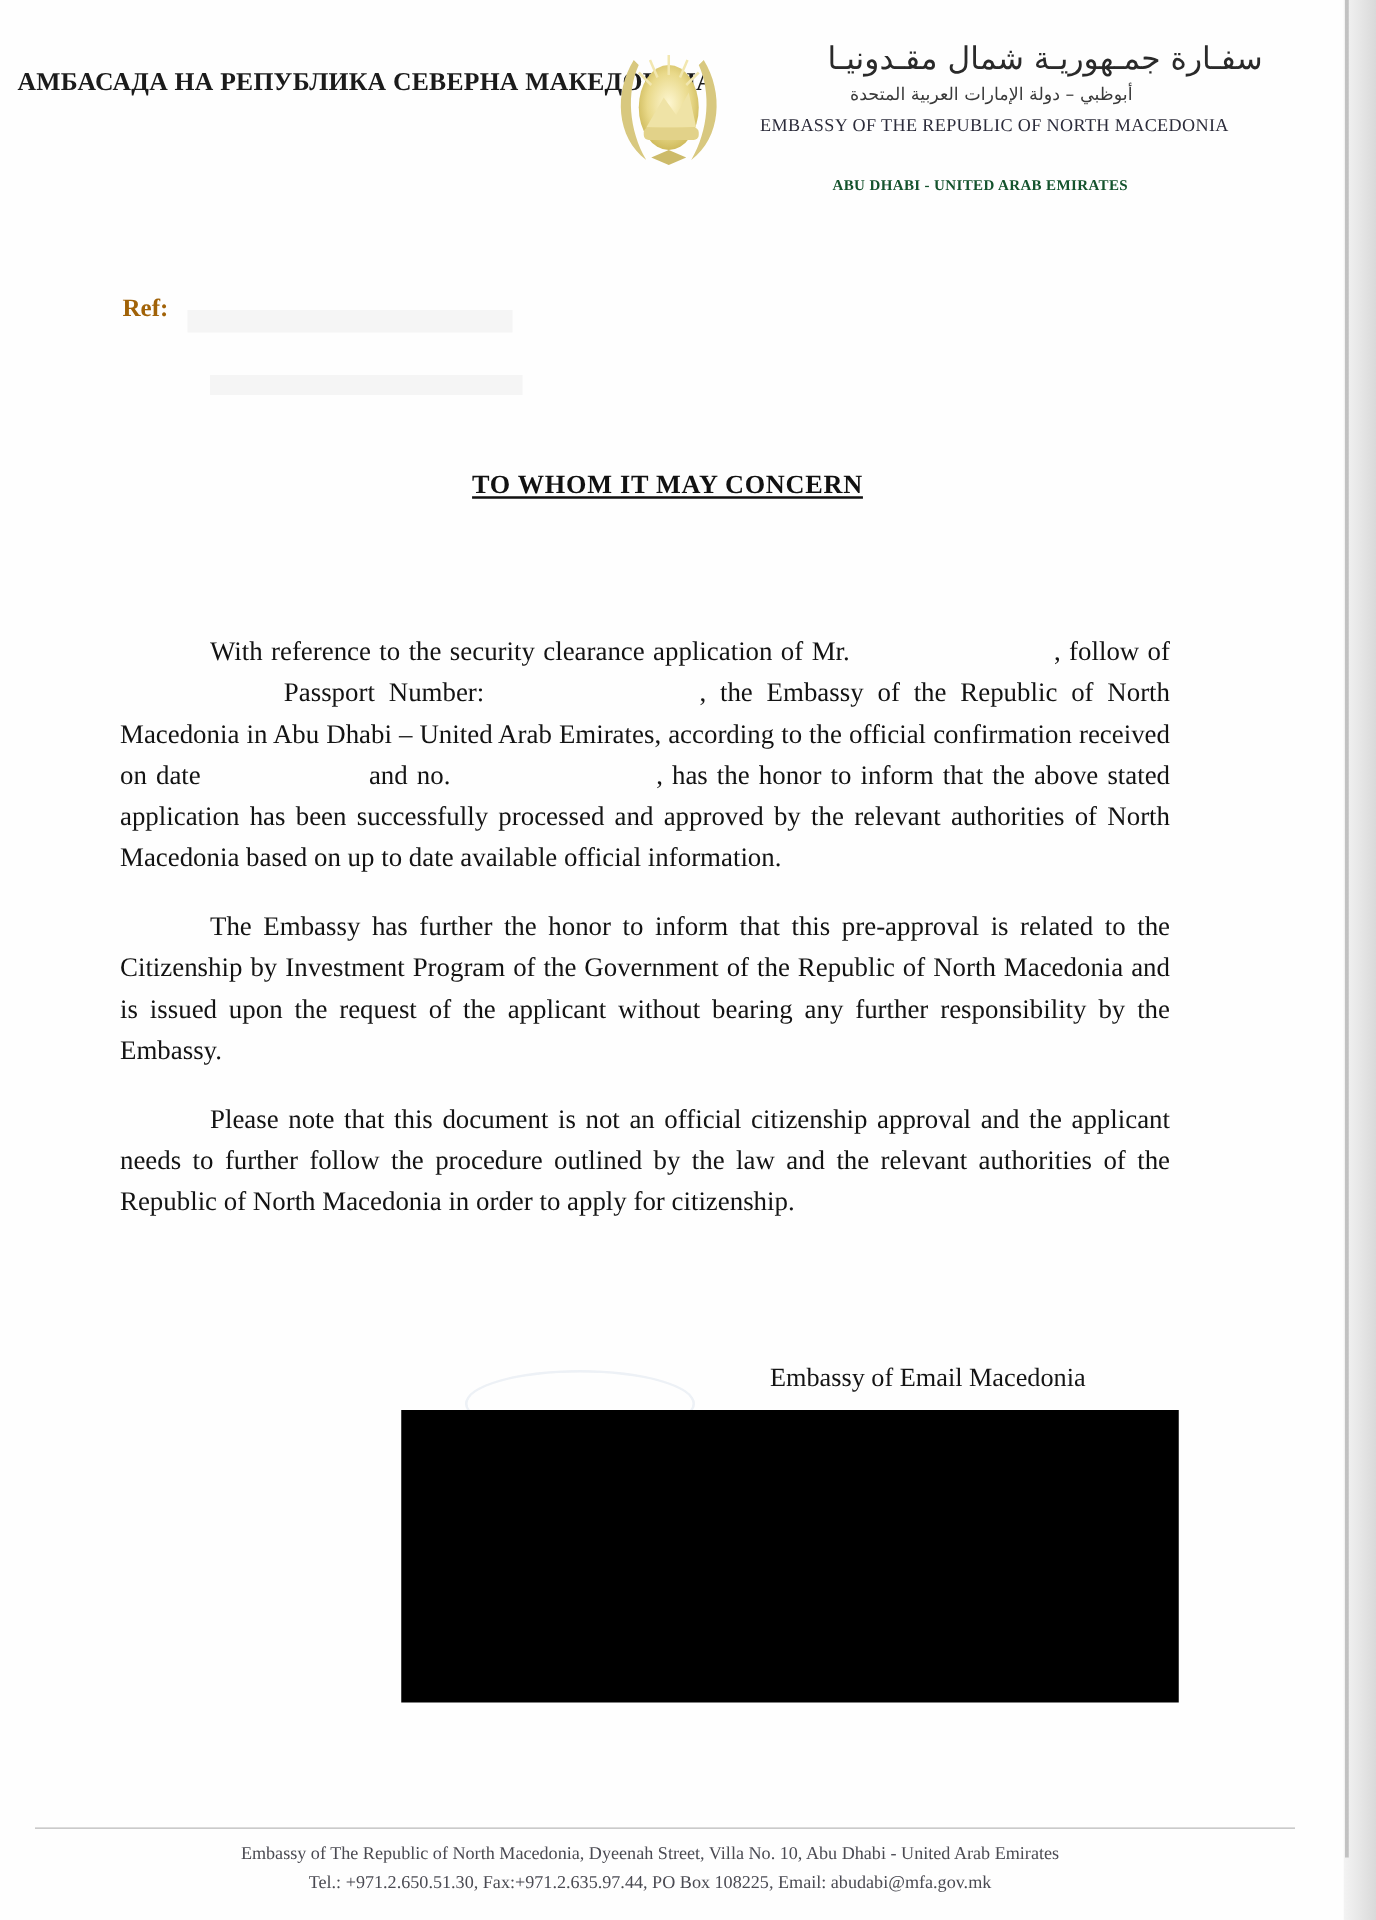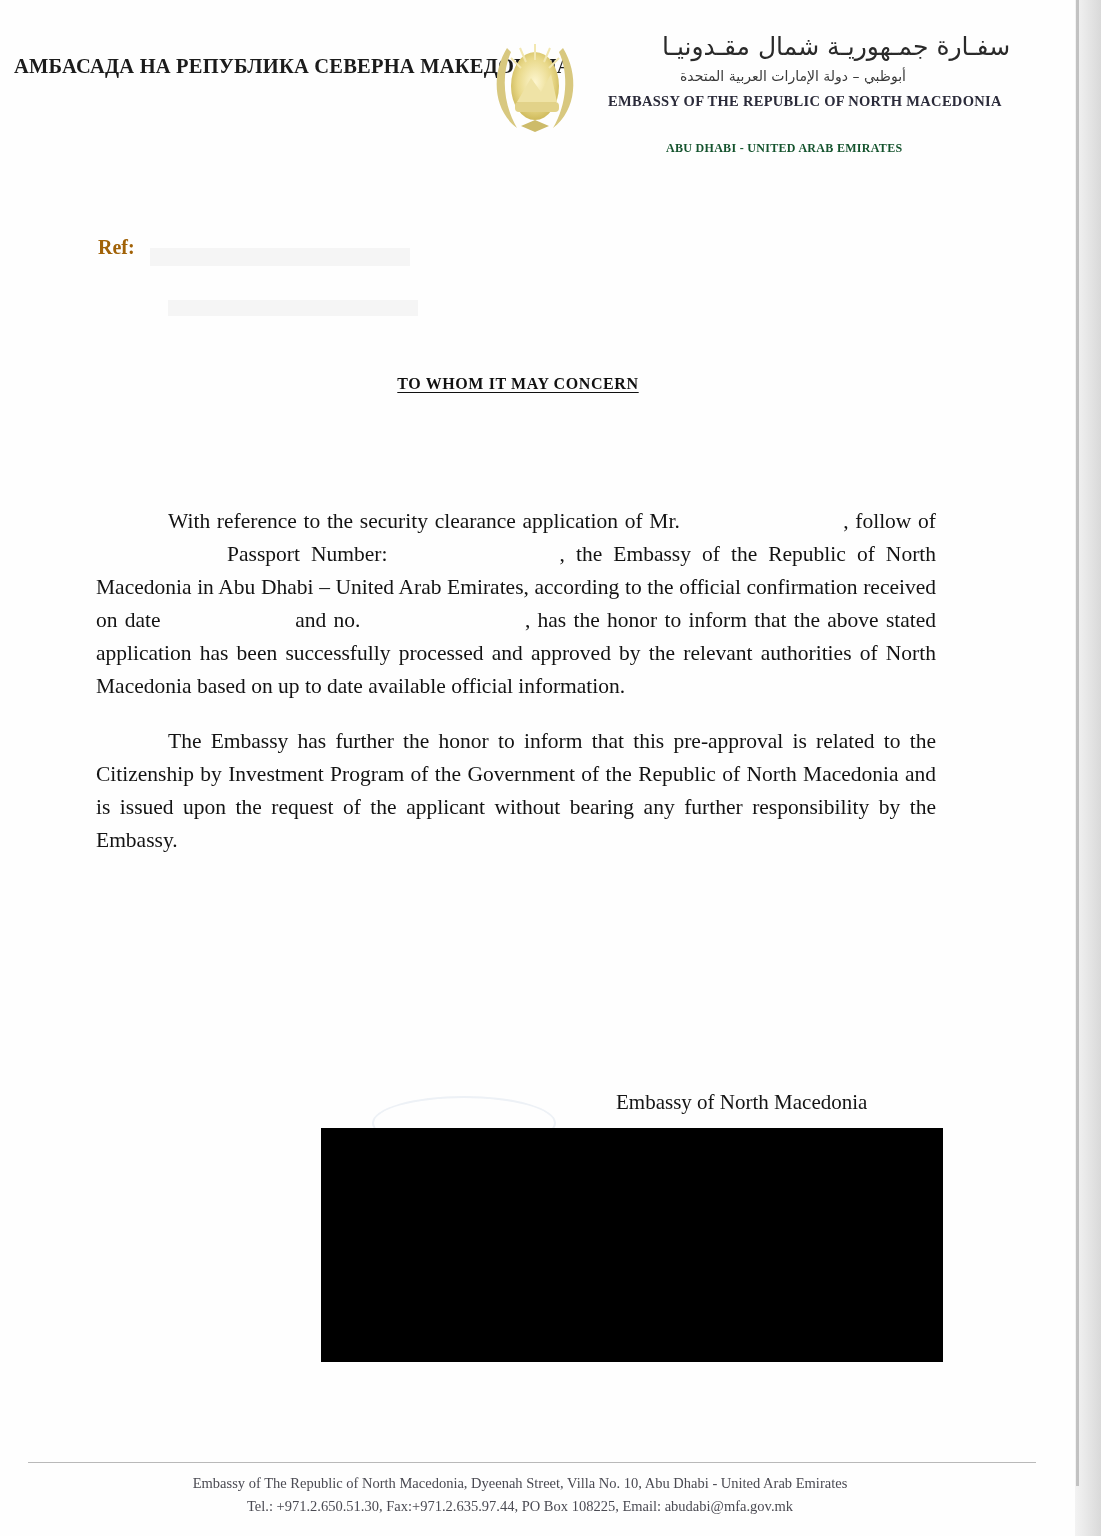--- a/index.html
+++ b/index.html
@@ -101,21 +101,21 @@
     top: 68px;
     font-size: 14px;
     color: #3a3a3a;
     font-family: "DejaVu Sans", sans-serif;
     direction: rtl;
   }
   #en-line-1 {
     left: 608px;
     top: 93px;
     font-size: 14.5px;
-    font-weight: 700;
+    font-weight: 400;
     color: #2b2b3a;
     letter-spacing: .3px;
   }
   #en-line-2 {
     left: 666px;
     top: 113px;
     font-size: 12px;
     font-weight: 700;
     color: #14532d;
     letter-spacing: .3px;
@@ -147,25 +147,26 @@
   #smudge-ref { left: 150px; top: 248px; width: 260px; height: 18px; }
   #smudge-date { left: 168px; top: 300px; width: 250px; height: 16px; }
 
   
   #doc-title {
     position: absolute;
     left: 0;
     top: 375px;
     width: 1036px;
     text-align: center;
-    font-size: 16px;
+    font-size: 21px;
     font-weight: 700;
     letter-spacing: .6px;
     text-decoration: underline;
     text-underline-offset: 3px;
+    padding-left: 16px;
   }
 
   
   #body-text {
     position: absolute;
     left: 96px;
     top: 505px;
     width: 840px;
     font-size: 21.5px;
     line-height: 33px;
@@ -300,24 +301,25 @@
       <span class="blank blank-md"></span>
       <span>Passport Number:</span>
       <span class="blank blank-lg"></span>
       <span>, the Embassy of the Republic of North Macedonia in Abu Dhabi – United Arab Emirates, according to the official confirmation received on date</span>
       <span class="blank blank-md"></span>
       <span>and no.</span>
       <span class="blank blank-lg"></span>
       <span>, has the honor to inform that the above stated application has been successfully processed and approved by the relevant authorities of North Macedonia based on up to date available official information.</span>
     </p>
     <p>The Embassy has further the honor to inform that this pre-approval is related to the Citizenship by Investment Program of the Government of the Republic of North Macedonia and is issued upon the request of the applicant without bearing any further responsibility by the Embassy.</p>
+    <p>Please note that this document is not an official citizenship approval and the applicant needs to further follow the procedure outlined by the law and the relevant authorities of the Republic of North Macedonia in order to apply for citizenship.</p>
   </div>
 
   <div id="stamp-ghost"></div>
-  <div id="signature-line">Embassy of North Macedonia</div>
+  <div id="signature-line">Embassy of Email Macedonia</div>
   <div id="redaction-block"></div>
 
   <div id="footer-rule"></div>
   <div id="footer">
     <div>Embassy of The Republic of North Macedonia, Dyeenah Street, Villa No. 10, Abu Dhabi - United Arab Emirates</div>
     <div>Tel.: +971.2.650.51.30, Fax:+971.2.635.97.44, PO Box 108225, Email: abudabi@mfa.gov.mk</div>
   </div>
 
 </div>
 

